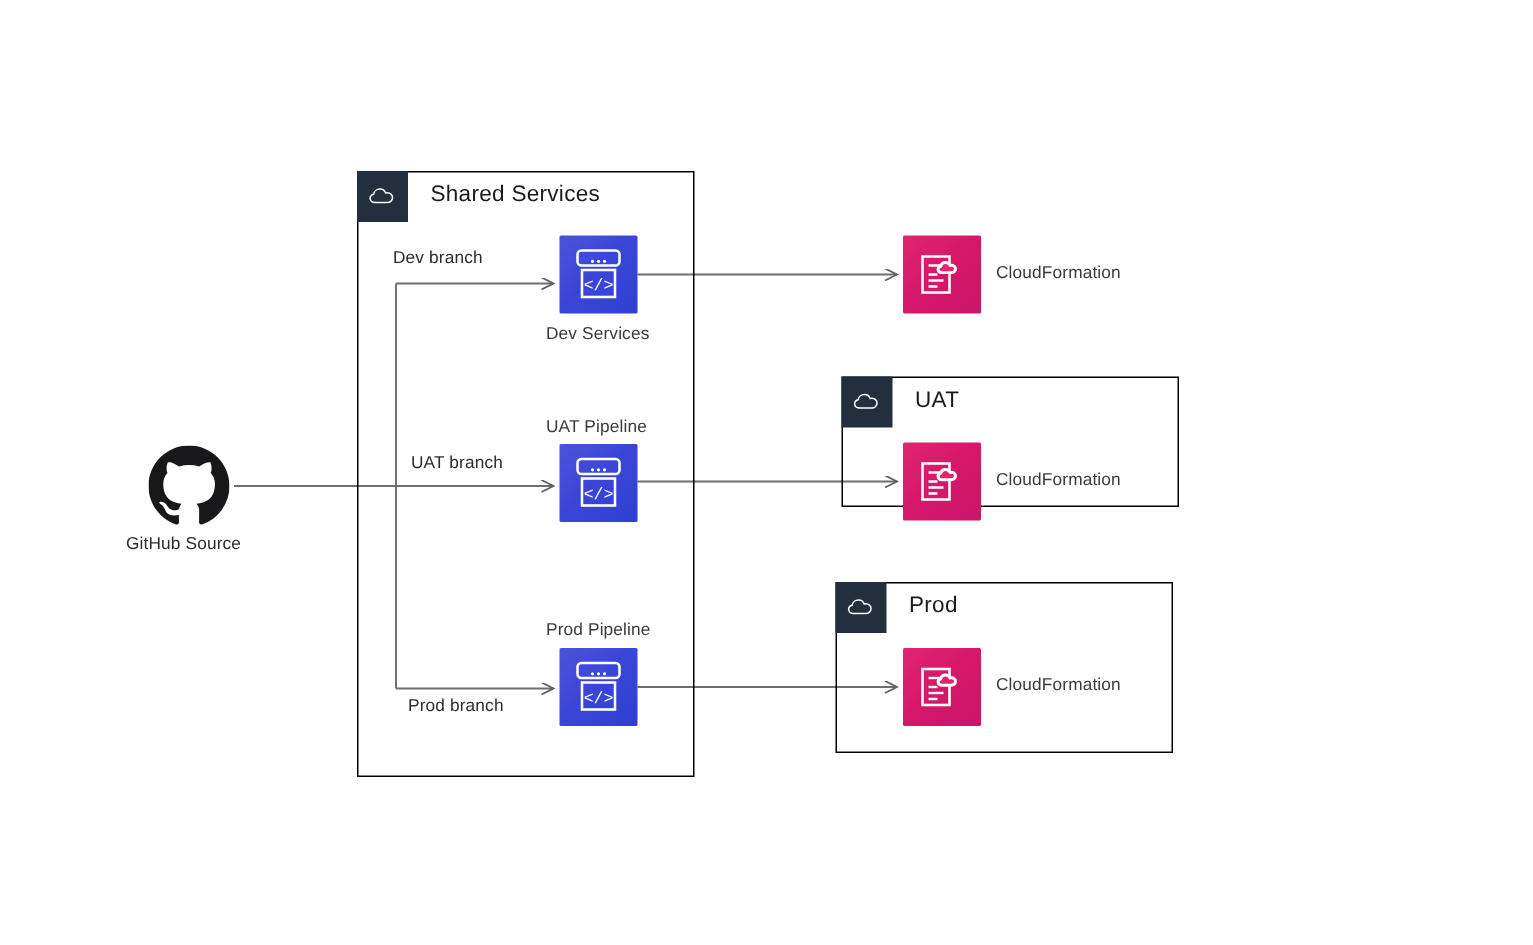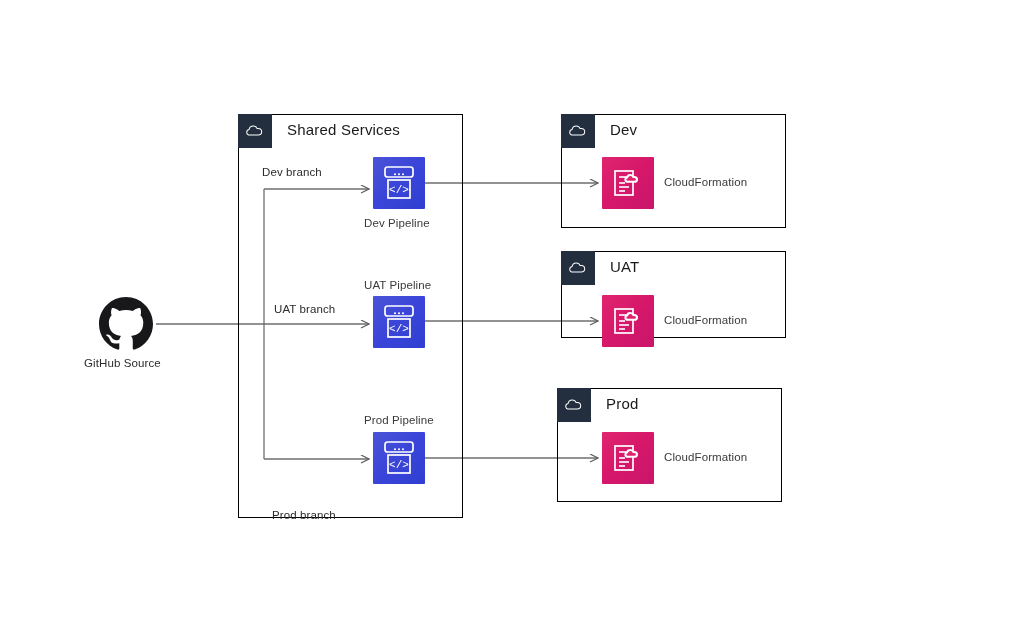--- a/index.html
+++ b/index.html
@@ -151,33 +151,33 @@
                  C5.9,8.2 7.8,6.6 10.1,6.6 C12,6.6 13.7,7.8 14.3,9.4
                  C14.7,9.3 15.1,9.2 15.5,9.2 C17.6,9.2 19.3,10.8 19.3,12.8
                  C19.3,14.8 17.6,16.4 15.5,16.4 Z" fill="none" stroke="#ffffff" stroke-width="1.1" stroke-linejoin="round"></path>
       </svg>
     </div>
     <div class="group-title">Shared Services</div>
   </div>
 
   <div class="lbl lbl-branch" style="left:262px; top:166px;">Dev branch</div>
   <div class="lbl lbl-branch" style="left:274px; top:303px;">UAT branch</div>
-  <div class="lbl lbl-branch" style="left:272px; top:465px;margin-top:44px;">Prod branch</div>
+  <div class="lbl lbl-branch" style="left:272px; top:465px;">Prod branch</div>
 
   <div class="svc svc-pipeline" style="left:373px; top:157px;">
     <svg viewBox="0 0 52 52" xmlns="http://www.w3.org/2000/svg">
       <rect x="12" y="10" width="28" height="10" rx="2.6" ry="2.6" fill="none" stroke="#ffffff" stroke-width="1.7"></rect>
       <circle cx="22" cy="17.2" r="1.05" fill="#ffffff"></circle>
       <circle cx="26" cy="17.2" r="1.05" fill="#ffffff"></circle>
       <circle cx="30" cy="17.2" r="1.05" fill="#ffffff"></circle>
       <rect x="15" y="23" width="22" height="18" fill="none" stroke="#ffffff" stroke-width="1.7"></rect>
       <text x="26" y="36.4" font-family="'Liberation Mono', monospace" font-size="11" fill="#ffffff" text-anchor="middle">&lt;/&gt;</text>
     </svg>
   </div>
-  <div class="lbl lbl-svc" style="left:364px; top:217px;">Dev Pipeline</div>
+  <div class="lbl lbl-svc" style="left:364px; top:217px;">Dev Services</div>
 
   <div class="lbl lbl-svc" style="left:364px; top:279px;">UAT Pipeline</div>
   <div class="svc svc-pipeline" style="left:373px; top:296px;">
     <svg viewBox="0 0 52 52" xmlns="http://www.w3.org/2000/svg">
       <rect x="12" y="10" width="28" height="10" rx="2.6" ry="2.6" fill="none" stroke="#ffffff" stroke-width="1.7"></rect>
       <circle cx="22" cy="17.2" r="1.05" fill="#ffffff"></circle>
       <circle cx="26" cy="17.2" r="1.05" fill="#ffffff"></circle>
       <circle cx="30" cy="17.2" r="1.05" fill="#ffffff"></circle>
       <rect x="15" y="23" width="22" height="18" fill="none" stroke="#ffffff" stroke-width="1.7"></rect>
       <text x="26" y="36.4" font-family="'Liberation Mono', monospace" font-size="11" fill="#ffffff" text-anchor="middle">&lt;/&gt;</text>
@@ -189,31 +189,20 @@
     <svg viewBox="0 0 52 52" xmlns="http://www.w3.org/2000/svg">
       <rect x="12" y="10" width="28" height="10" rx="2.6" ry="2.6" fill="none" stroke="#ffffff" stroke-width="1.7"></rect>
       <circle cx="22" cy="17.2" r="1.05" fill="#ffffff"></circle>
       <circle cx="26" cy="17.2" r="1.05" fill="#ffffff"></circle>
       <circle cx="30" cy="17.2" r="1.05" fill="#ffffff"></circle>
       <rect x="15" y="23" width="22" height="18" fill="none" stroke="#ffffff" stroke-width="1.7"></rect>
       <text x="26" y="36.4" font-family="'Liberation Mono', monospace" font-size="11" fill="#ffffff" text-anchor="middle">&lt;/&gt;</text>
     </svg>
   </div>
 
-  <div class="group-box" style="left:561px; top:114px; width:225px; height:114px;">
-    <div class="group-head">
-      <svg width="22" height="22" viewBox="0 0 24 24" xmlns="http://www.w3.org/2000/svg">
-        <path d="M6.6,16.4 C4.6,16.4 3,15.1 3,13.3 C3,11.8 4.1,10.6 5.6,10.3
-                 C5.9,8.2 7.8,6.6 10.1,6.6 C12,6.6 13.7,7.8 14.3,9.4
-                 C14.7,9.3 15.1,9.2 15.5,9.2 C17.6,9.2 19.3,10.8 19.3,12.8
-                 C19.3,14.8 17.6,16.4 15.5,16.4 Z" fill="none" stroke="#ffffff" stroke-width="1.1" stroke-linejoin="round"></path>
-      </svg>
-    </div>
-    <div class="group-title">Dev</div>
-  </div>
   <div class="svc svc-cfn" style="left:602px; top:157px;">
     <svg viewBox="0 0 52 52" xmlns="http://www.w3.org/2000/svg">
       <rect x="13" y="14" width="18" height="24" fill="none" stroke="#ffffff" stroke-width="1.7"></rect>
       <path d="M24,24.4 C22.9,24.4 22,23.7 22,22.7 C22,21.9 22.6,21.2 23.4,21.1
                C23.6,19.9 24.7,19 26,19 C27.1,19 28,19.7 28.4,20.6
                C28.6,20.5 28.9,20.5 29.1,20.5 C30.3,20.5 31.3,21.4 31.3,22.5
                C31.3,23.6 30.3,24.4 29.1,24.4 Z" fill="#e0256e" stroke="#ffffff" stroke-width="1.6" stroke-linejoin="round" transform="translate(4,0) scale(1.25) translate(-6.5,-4.6)"></path>
       <line x1="17" y1="20" x2="26" y2="20" stroke="#ffffff" stroke-width="1.6"></line>
       <line x1="17" y1="26" x2="23" y2="26" stroke="#ffffff" stroke-width="1.6"></line>
       <line x1="17" y1="30" x2="27" y2="30" stroke="#ffffff" stroke-width="1.6"></line>

